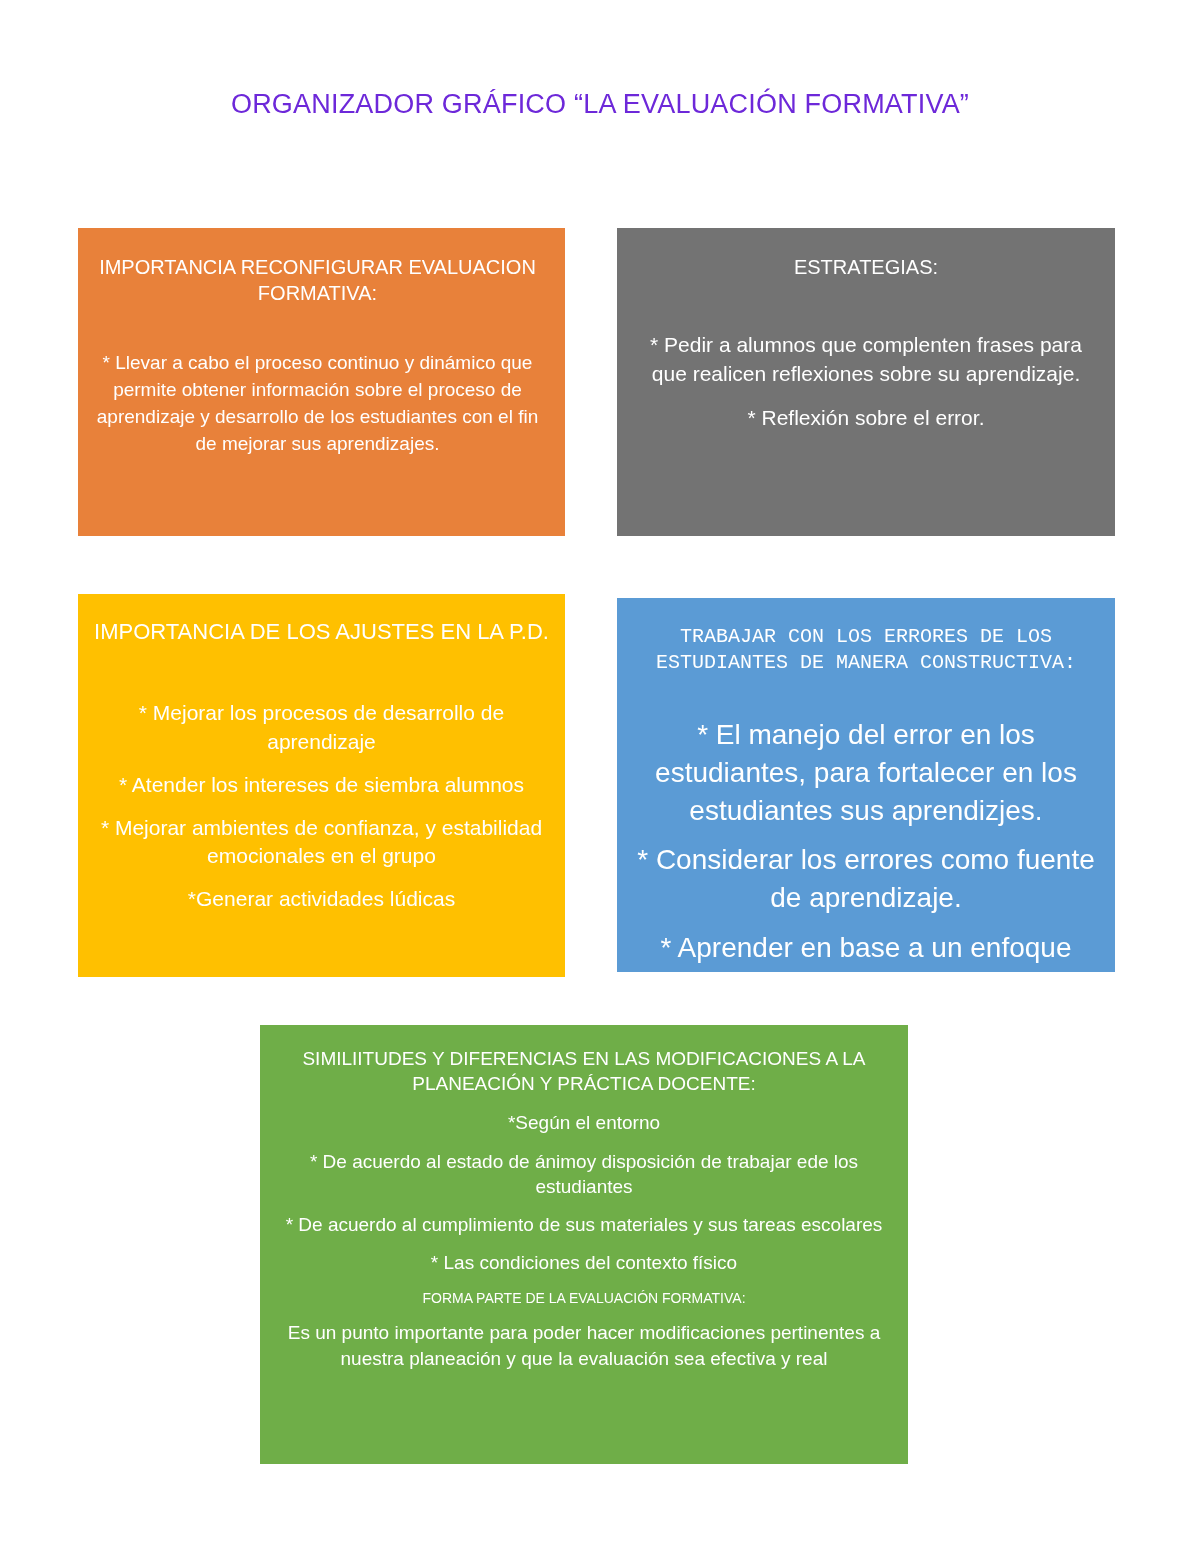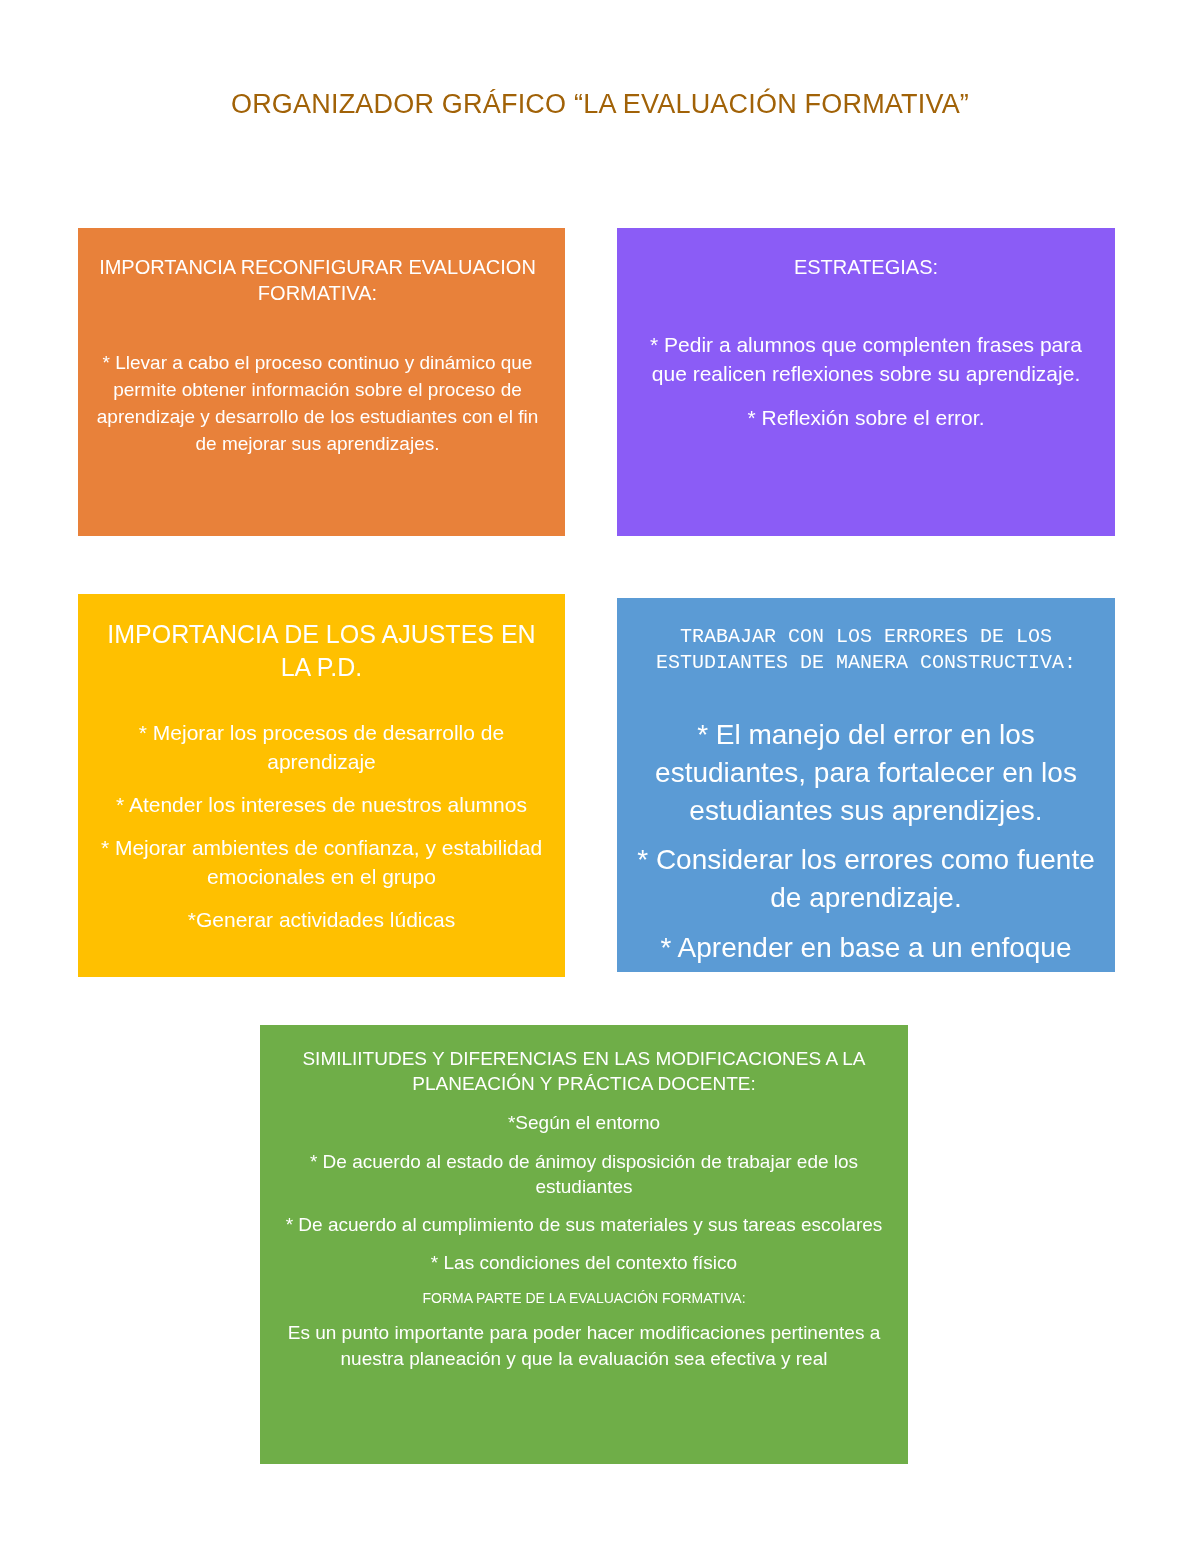--- a/index.html
+++ b/index.html
@@ -22,21 +22,21 @@
     background: #ffffff;
   }
 
   
   .doc-title {
     position: absolute;
     left: 0;
     top: 70px;
     width: 1200px;
     text-align: center;
-    color: #a16207;
+    color: #6d28d9;
     font-size: 27px;
     font-weight: 400;
     letter-spacing: 0.2px;
     line-height: 1.2;
     white-space: nowrap;
   }
 
   
   .card {
     position: absolute;
@@ -78,36 +78,36 @@
   }
   #card-importancia .card-heading { margin-bottom: 44px; }
   #card-importancia .card-line { font-size: 19px; line-height: 1.42; }
 
   
   #card-estrategias {
     left: 617px;
     top: 228px;
     width: 498px;
     height: 308px;
-    background: #8b5cf6;
+    background: #737373;
     padding: 26px 18px 14px 18px;
   }
   #card-estrategias .card-heading { margin-bottom: 50px; }
   #card-estrategias .card-line { font-size: 21px; line-height: 1.4; margin-bottom: 14px; }
 
   
   #card-ajustes {
     left: 78px;
     top: 594px;
     width: 487px;
     height: 383px;
     background: #FFC000;
     padding: 24px 16px 14px 16px;
   }
-  #card-ajustes .card-heading { font-size: 25px; margin-bottom: 36px; text-align: center; }
+  #card-ajustes .card-heading { font-size: 22px; margin-bottom: 52px; text-align: center; }
   #card-ajustes .card-line { font-size: 21px; line-height: 1.38; margin-bottom: 14px; }
 
   
   #card-errores {
     left: 617px;
     top: 598px;
     width: 498px;
     height: 374px;
     background: #5B9BD5;
     padding: 26px 14px 14px 14px;
@@ -147,21 +147,21 @@
     <ul class="card-lines">
       <li class="card-line">* Pedir a alumnos que complenten frases para que realicen reflexiones sobre su aprendizaje.</li>
       <li class="card-line">* Reflexión sobre el error.</li>
     </ul>
   </section>
 
   <section class="card" id="card-ajustes">
     <div class="card-heading">IMPORTANCIA DE LOS AJUSTES EN LA P.D.</div>
     <ul class="card-lines">
       <li class="card-line">* Mejorar los procesos de desarrollo de aprendizaje</li>
-      <li class="card-line">* Atender los intereses de nuestros alumnos</li>
+      <li class="card-line">* Atender los intereses de siembra alumnos</li>
       <li class="card-line">* Mejorar ambientes de confianza, y estabilidad emocionales en el grupo</li>
       <li class="card-line">*Generar actividades lúdicas</li>
     </ul>
   </section>
 
   <section class="card" id="card-errores">
     <div class="card-heading">TRABAJAR CON LOS ERRORES DE LOS ESTUDIANTES DE MANERA CONSTRUCTIVA:</div>
     <ul class="card-lines">
       <li class="card-line">* El manejo del error en los estudiantes, para fortalecer en los estudiantes sus aprendizjes.</li>
       <li class="card-line">* Considerar los errores como fuente de aprendizaje.</li>

